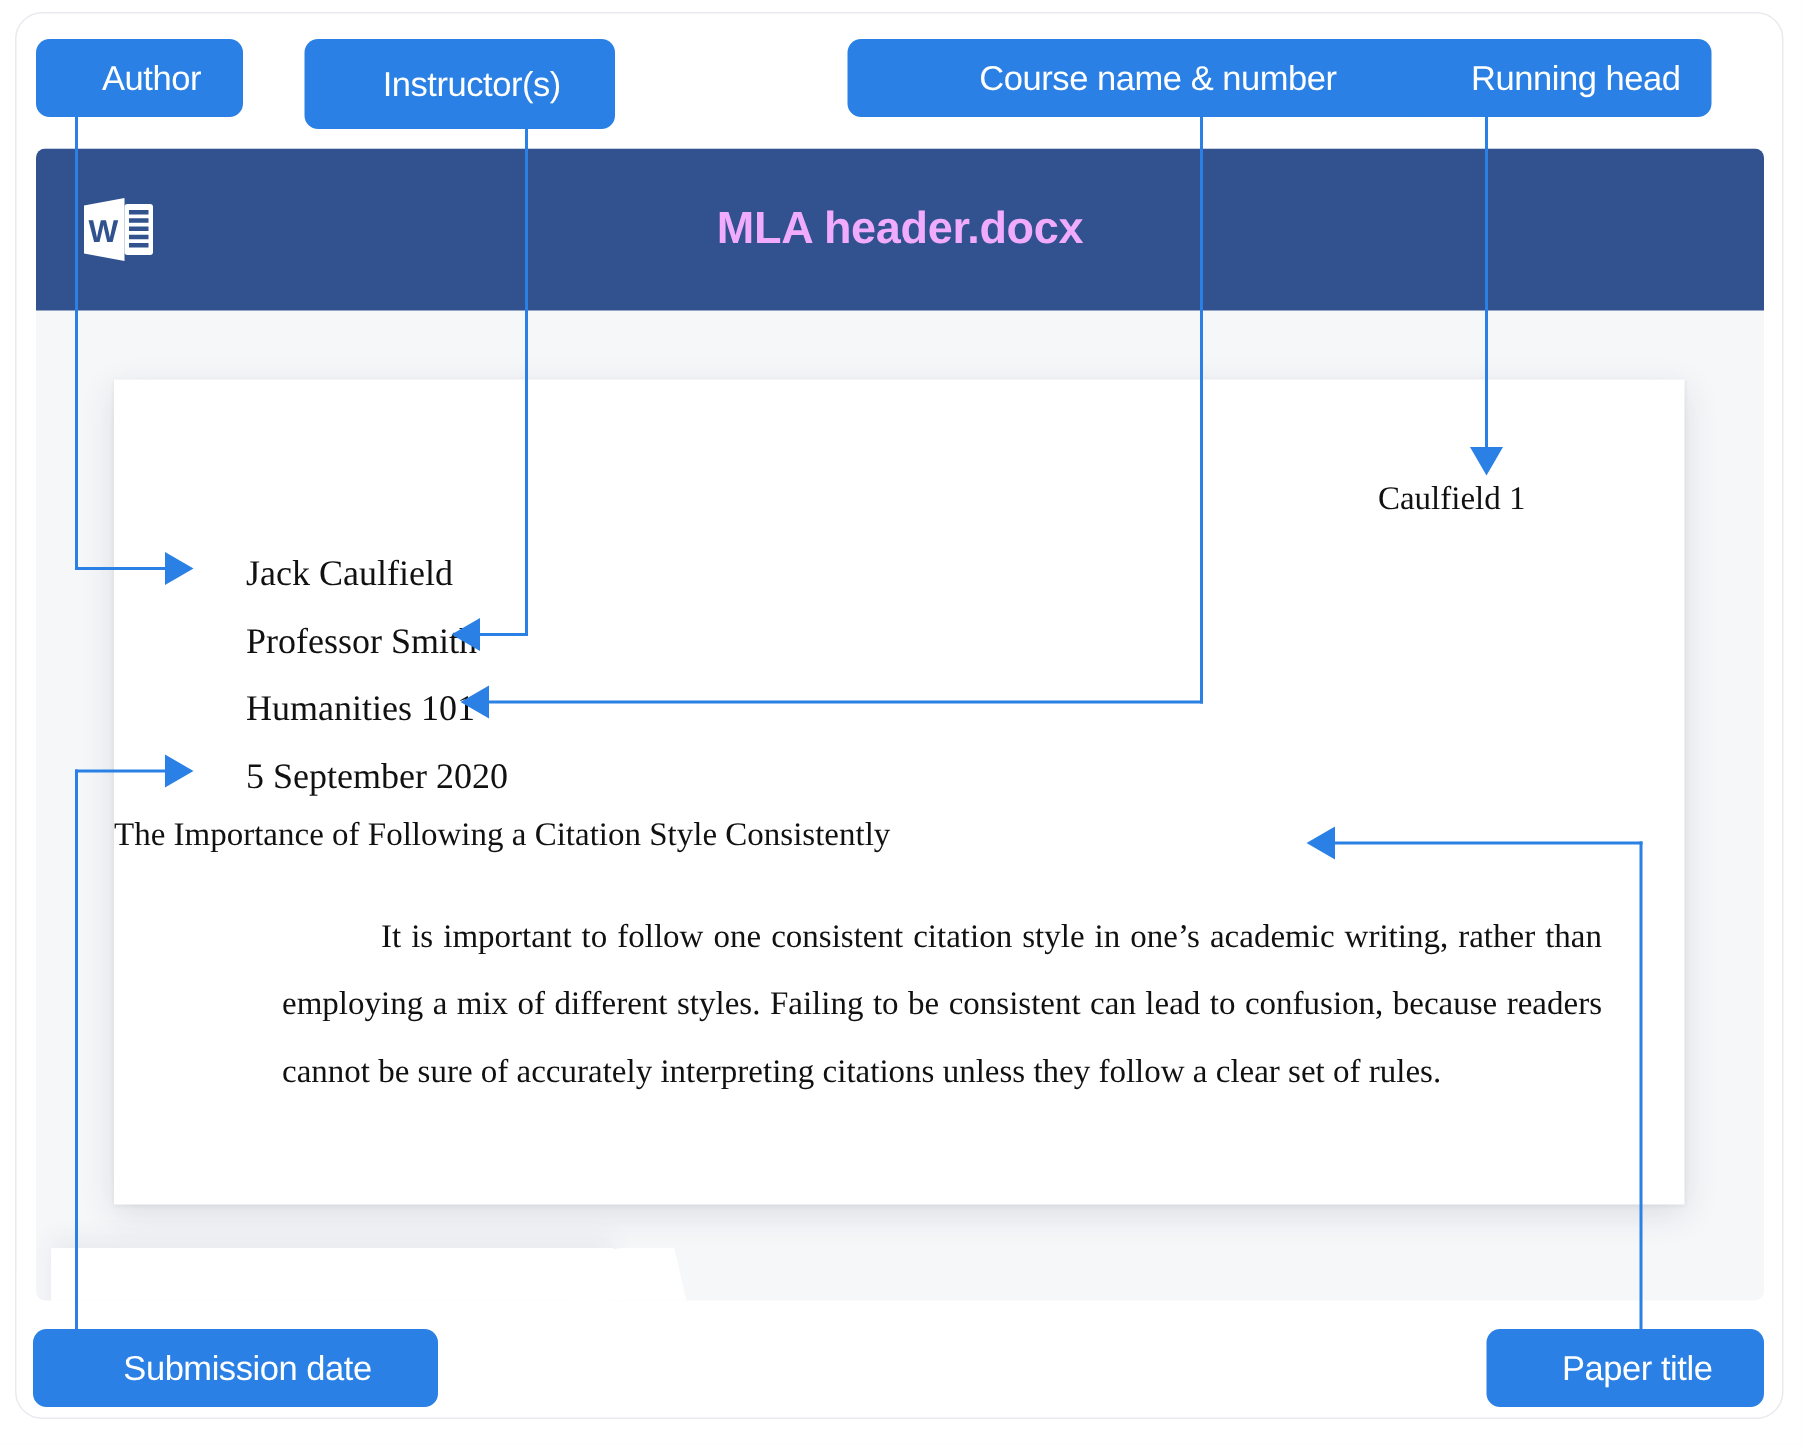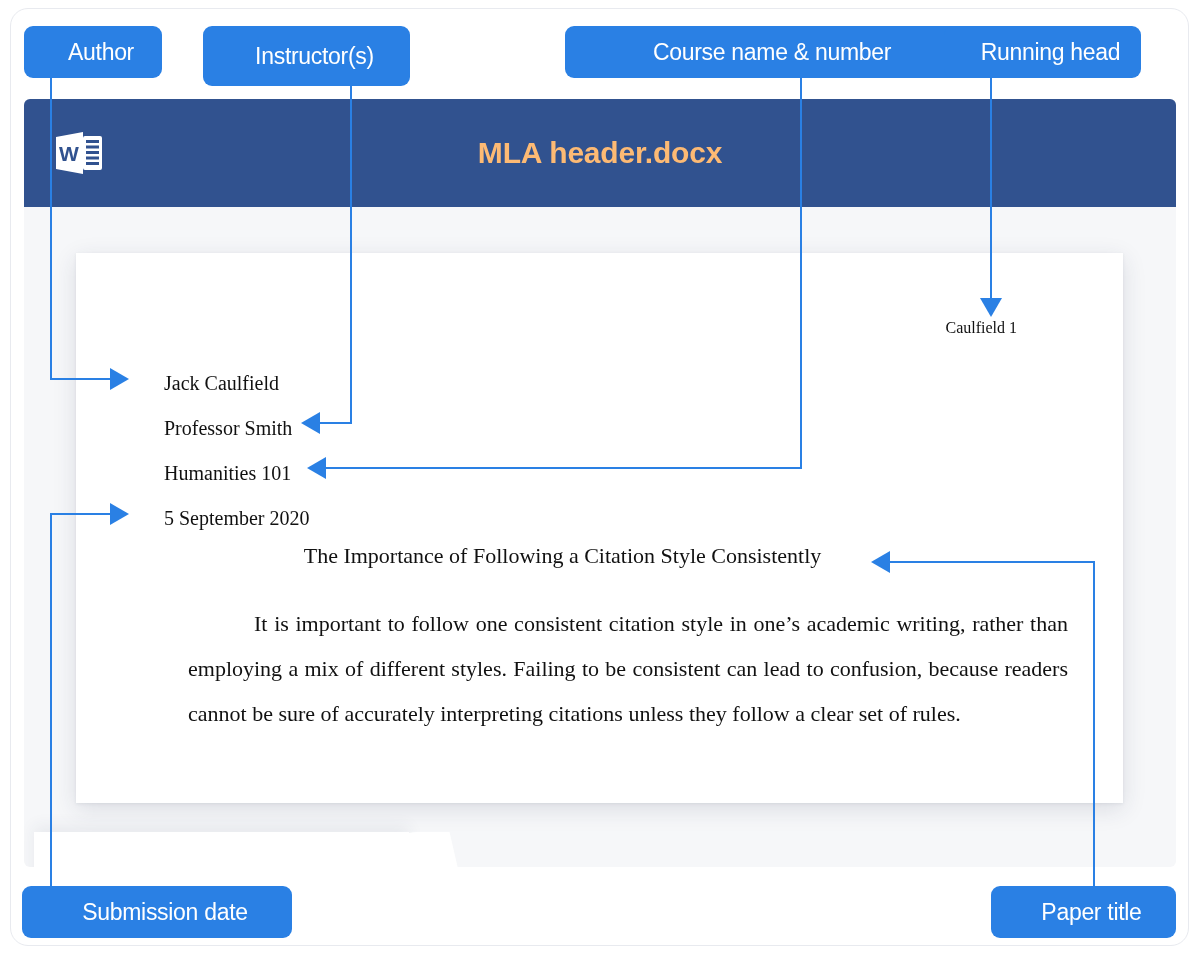--- a/index.html
+++ b/index.html
@@ -60,21 +60,21 @@
     height: 50px;
   }
   .doc-title {
     position: absolute;
     left: 0;
     top: 0;
     width: 100%;
     height: 108px;
     line-height: 108px;
     text-align: center;
-    color: #fdba74;
+    color: #f0abfc;
     font-size: 30px;
     font-weight: bold;
     letter-spacing: -0.2px;
   }
 
   
   .paper {
     position: absolute;
     left: 52px;
     top: 154px;
@@ -88,35 +88,34 @@
     width: 100%;
     height: 100%;
     font-family: "Liberation Serif", "DejaVu Serif", serif;
     color: #111111;
     font-size: 22px;
   }
   .running-head {
     position: absolute;
     right: 106px;
     top: 66px;
-    font-size: 16px;
+    font-size: 22px;
   }
   .heading-block {
     position: absolute;
     left: 88px;
     top: 108px;
     line-height: 45px;
-    font-size: 20px;
+    font-size: 24px;
   }
   .paper-title {
     position: absolute;
     left: 0;
     right: 0;
     top: 290px;
-    text-align: center;
     font-size: 22px;
     padding-right: 74px;
   }
   .body-par {
     position: absolute;
     left: 88px;
     width: 880px;
     top: 348px;
     line-height: 45px;
     font-size: 22px;

